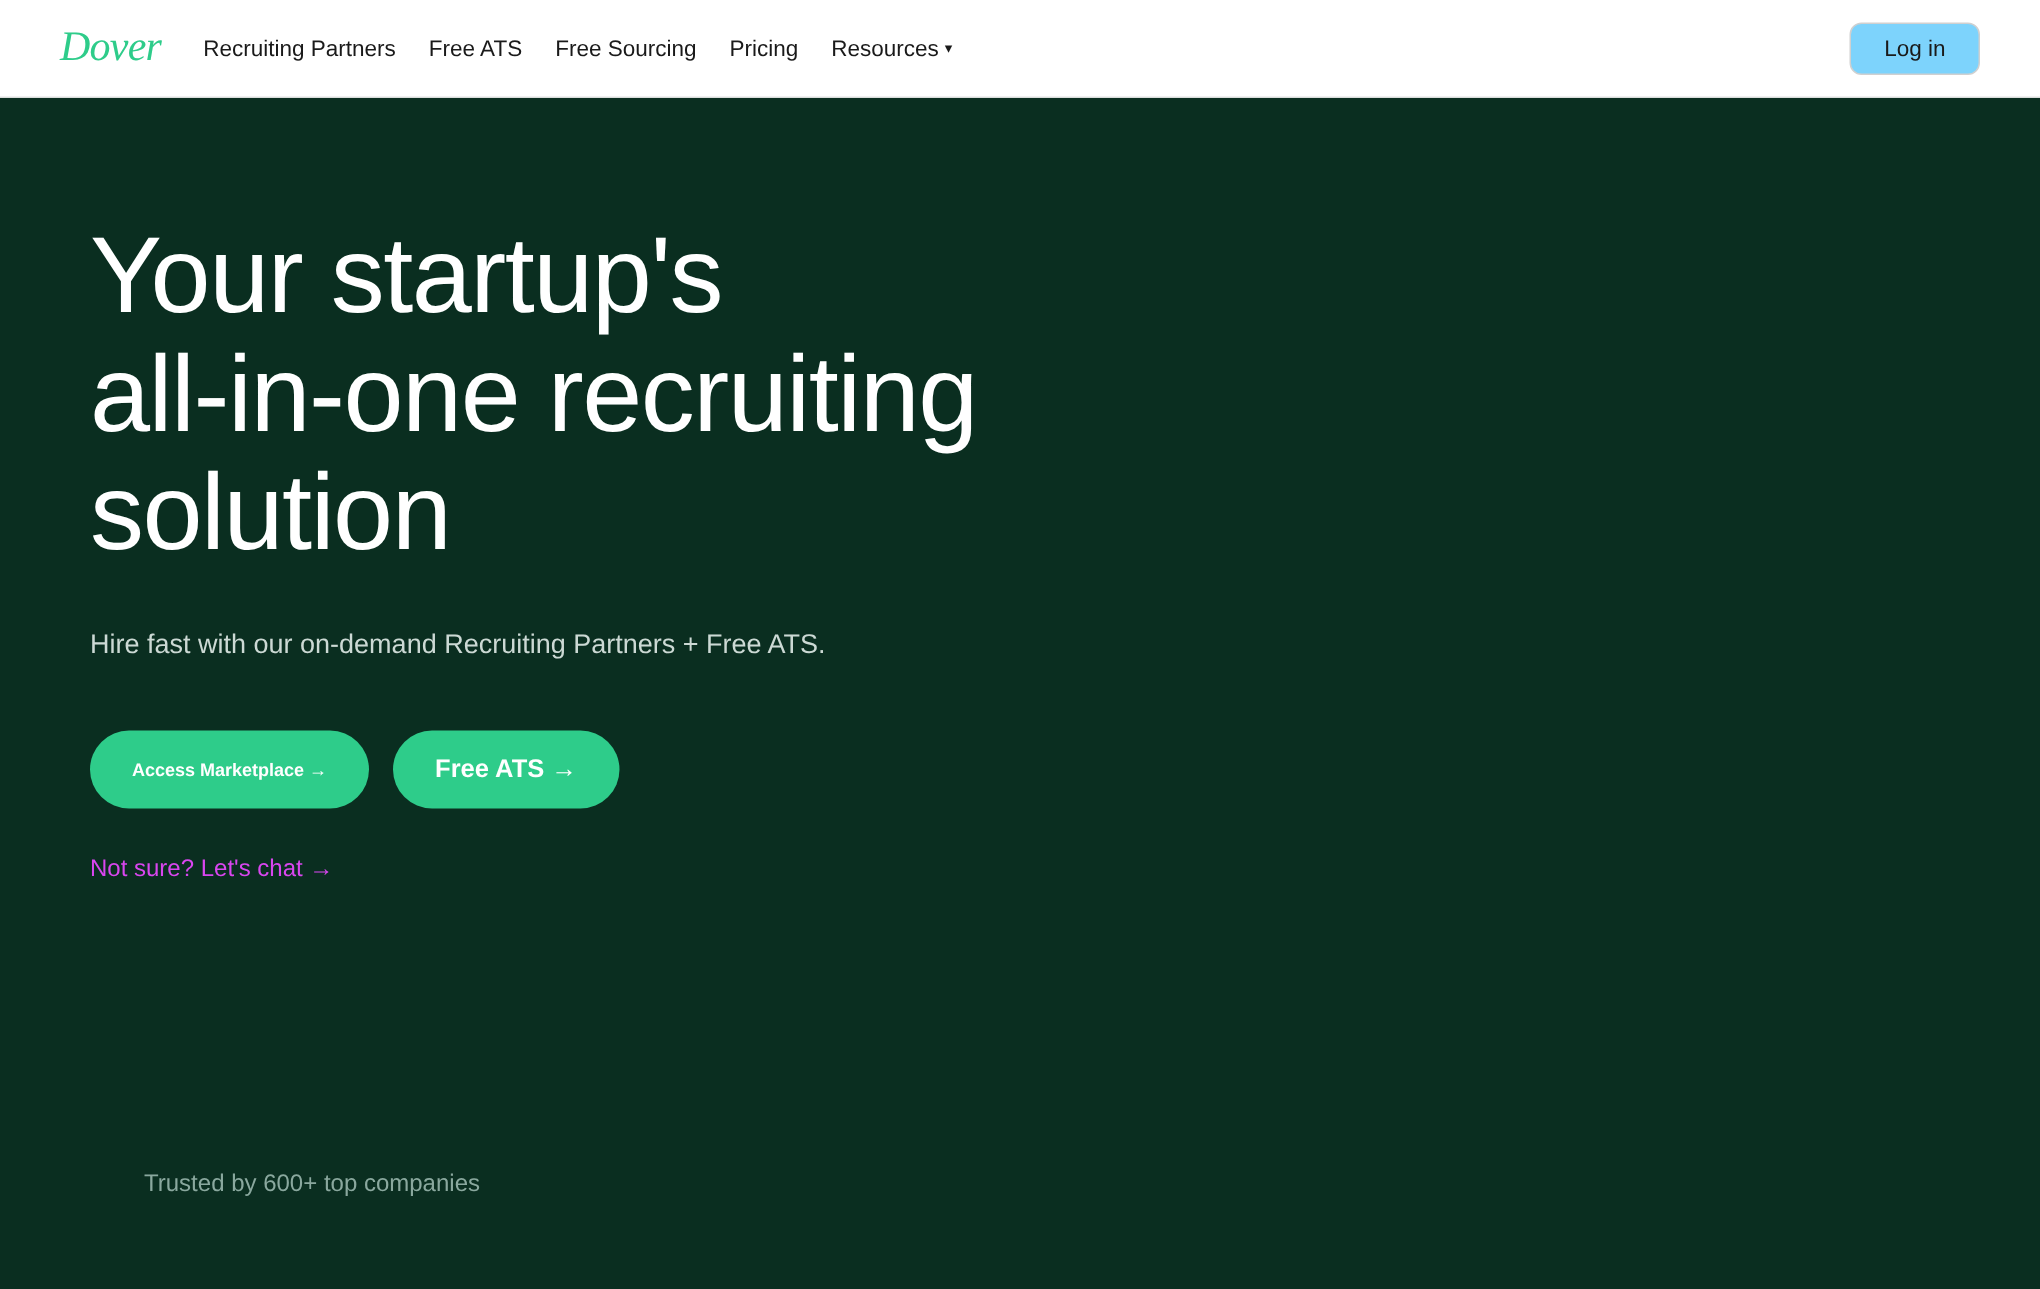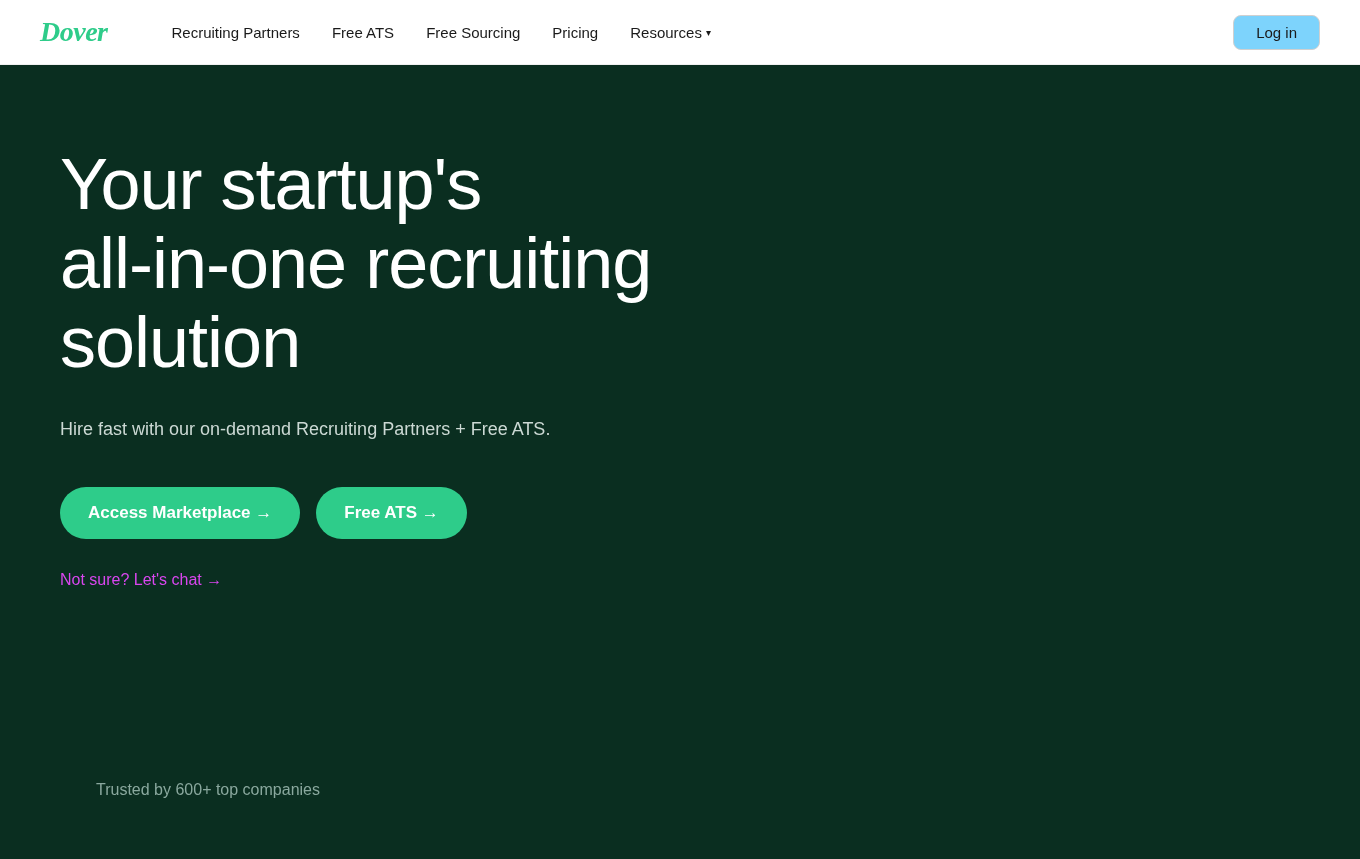--- a/index.html
+++ b/index.html
@@ -25,30 +25,30 @@
       border-bottom: 1px solid #f0f0f0;
       position: relative;
       z-index: 10;
     }
 
     .nav-logo {
       font-family: 'Georgia', serif;
       font-size: 28px;
       color: #2ecc8a;
       font-style: italic;
-      font-weight: 700;
-      margin-right: 64px;
+      font-weight: 400;
+      margin-right: 28px;
       cursor: pointer;
       letter-spacing: -0.5px;
     }
 
     .nav-links {
       display: flex;
       align-items: center;
-      gap: 32px;
+      gap: 22px;
       flex: 1;
     }
 
     .nav-link {
       font-size: 15px;
       color: #1a1a1a;
       text-decoration: none;
       cursor: pointer;
       white-space: nowrap;
     }
@@ -113,21 +113,21 @@
       gap: 16px;
       margin-bottom: 32px;
     }
 
     .btn-marketplace {
       background-color: #2ecc8a;
       color: #ffffff;
       border: none;
       border-radius: 50px;
       padding: 16px 28px;
-      font-size: 17px;
+      font-size: 12px;
       font-weight: 600;
       cursor: pointer;
       white-space: nowrap;
     }
 
     .btn-free-ats {
       background-color: #2ecc8a;
       color: #ffffff;
       border: none;
       border-radius: 50px;

